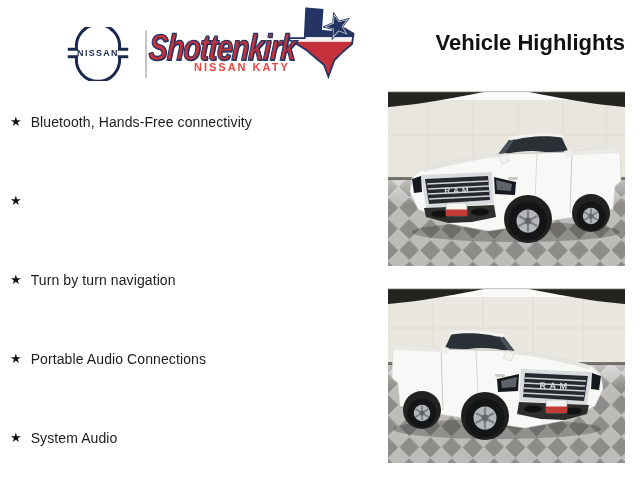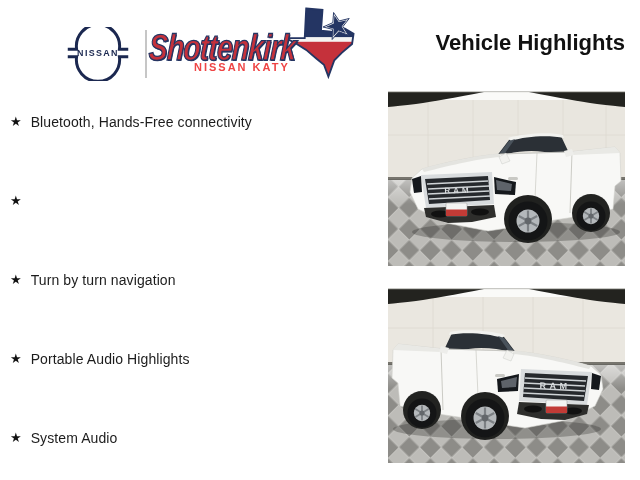--- a/index.html
+++ b/index.html
@@ -148,21 +148,21 @@
   </li>
   <li>
     <span class="star">★</span>
   </li>
   <li>
     <span class="star">★</span>
     <span class="hl-label">Turn by turn navigation</span>
   </li>
   <li>
     <span class="star">★</span>
-    <span class="hl-label">Portable Audio Highlights</span>
+    <span class="hl-label">Portable Audio Connections</span>
   </li>
   <li>
     <span class="star">★</span>
     <span class="hl-label">System Audio</span>
   </li>
 </ul>
 
 <svg class="photo photo1" viewBox="0 0 237 175">
   <rect x="0" y="0" width="237" height="175" fill="#f6f5f2"></rect>
   <rect x="0" y="8" width="237" height="81" fill="#e9e6df"></rect>

